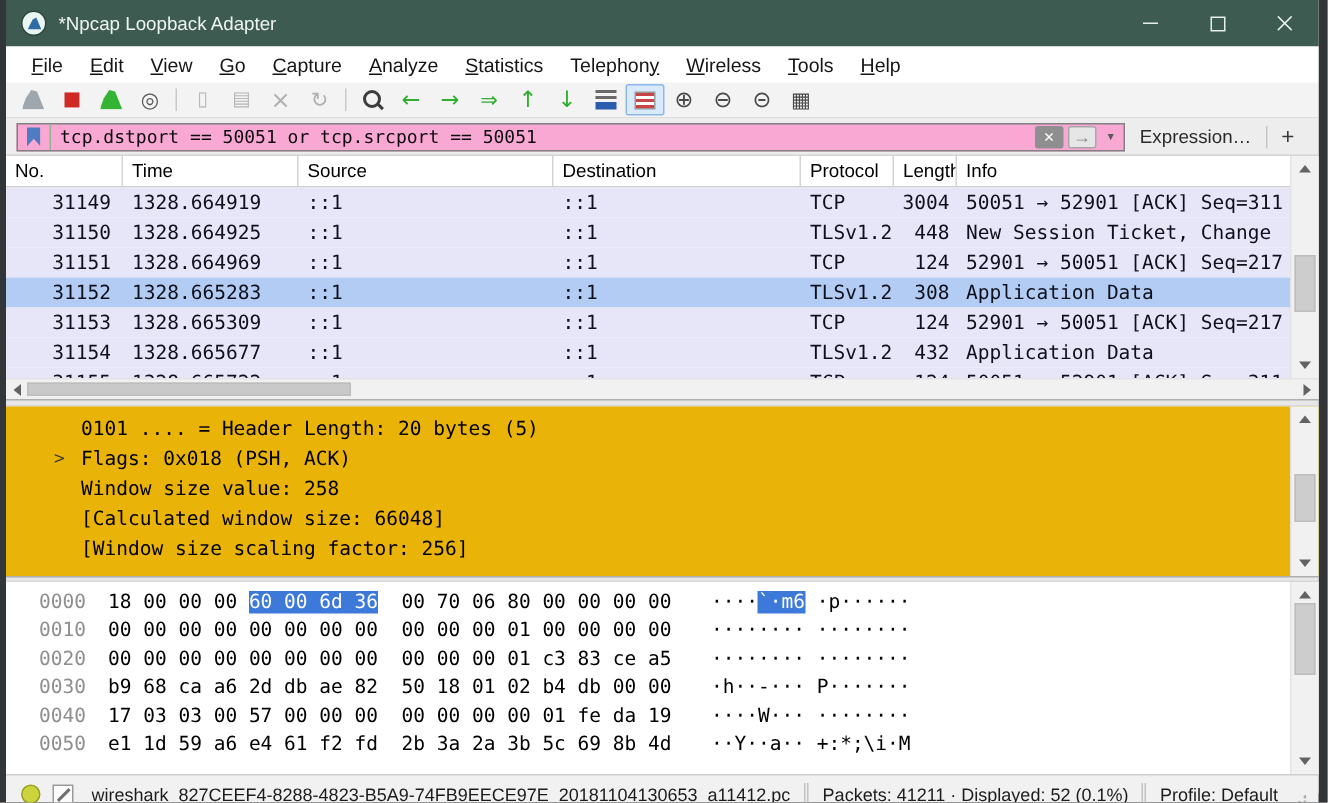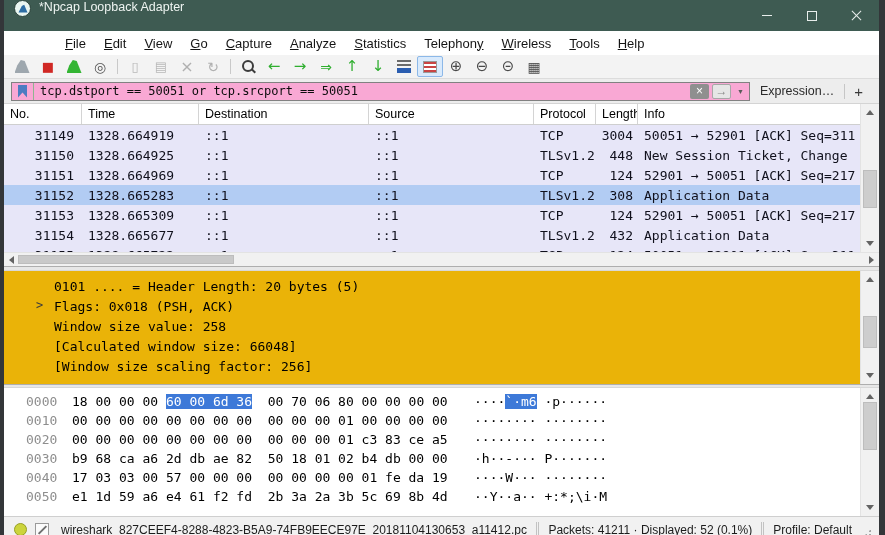--- a/index.html
+++ b/index.html
@@ -2,37 +2,37 @@
 <html><head>
 <meta charset="utf-8">
 <style>
   * { margin:0; padding:0; box-sizing:border-box; }
   body { font-family:"Liberation Sans", sans-serif; background:#222; }
   .screen { position:relative; width:885px; height:535px; background:#333639; overflow:hidden; }
   .window { position:absolute; left:4px; top:0; width:875px; height:529px; background:#fff;
             display:flex; flex-direction:column; }
 
   
-  .titlebar { height:31px; background:#3e5b52; display:flex; align-items:flex-start; flex:none; }
+  .titlebar { height:31px; background:#3e5b52; display:flex; align-items:center; flex:none; }
   .app-icon { width:17px; height:17px; border-radius:50%; background:#e9f5f0; border:1px solid #2c443c;
               margin-left:10px; position:relative; flex:none; }
   .app-icon i { position:absolute; left:3px; top:3px; width:10px; height:9px; background:#2d6da3;
                 clip-path:polygon(5% 95%, 95% 95%, 62% 8%, 38% 22%); }
   .title-text { color:#eef4f1; font-size:12.5px; margin-left:8px; }
   .titlebar-spacer { flex:1; }
   .win-btn { width:45px; height:31px; display:flex; align-items:center; justify-content:center;
              position:relative; cursor:default; flex:none; }
   .mini-bar { width:10px; height:1px; background:#e8eeec; }
   .maxi-box { width:10px; height:10px; border:1px solid #e8eeec; }
   .x1,.x2 { position:absolute; width:13px; height:1px; background:#e8eeec; left:16px; top:15px; }
   .x1 { transform:rotate(45deg);} .x2 { transform:rotate(-45deg);}
 
   
   .menubar { height:24px; background:#ffffff; display:flex; align-items:center; padding-left:8px;
-             font-size:13px; color:#151515; flex:none;margin-left:44px; }
+             font-size:13px; color:#151515; flex:none; }
   .menu-item { padding:3px 9px; white-space:nowrap; }
   .menu-item u { text-decoration:underline; }
 
   
   .toolbar { height:24px; background:#f3f3f3; border-bottom:1px solid #dcdcdc; display:flex;
              align-items:center; padding-left:5px; flex:none; }
   .tb { width:26px; height:21px; display:flex; align-items:center; justify-content:center; }
   .tb .glyph { font-family:"DejaVu Sans", sans-serif; line-height:1; }
   .tb.active { background:#d9eafc; border:1px solid #8cb8e8; border-radius:2px; }
   .tb-sep { width:1px; height:15px; background:#c9c9c9; margin:0 4px; }
@@ -264,22 +264,22 @@
       </div>
       <span class="expression-link">Expression…</span>
       <span class="fsep"></span>
       <span class="add-filter-btn">+</span>
     </div>
 
     <div class="packet-pane">
       <div class="col-header" id="colheader">
           <span class="col-h">No.</span>
           <span class="col-h">Time</span>
+          <span class="col-h">Source</span>
           <span class="col-h">Destination</span>
-          <span class="col-h">Source</span>
           <span class="col-h">Protocol</span>
           <span class="col-h">Length</span>
           <span class="col-h">Info</span>
         </div>
       <div class="rows" id="packetrows">
           <div class="prow">
             <span class="c-no">31149</span>
             <span class="c-time">1328.664919</span>
             <span class="c-src">::1</span>
             <span class="c-dst">::1</span>

